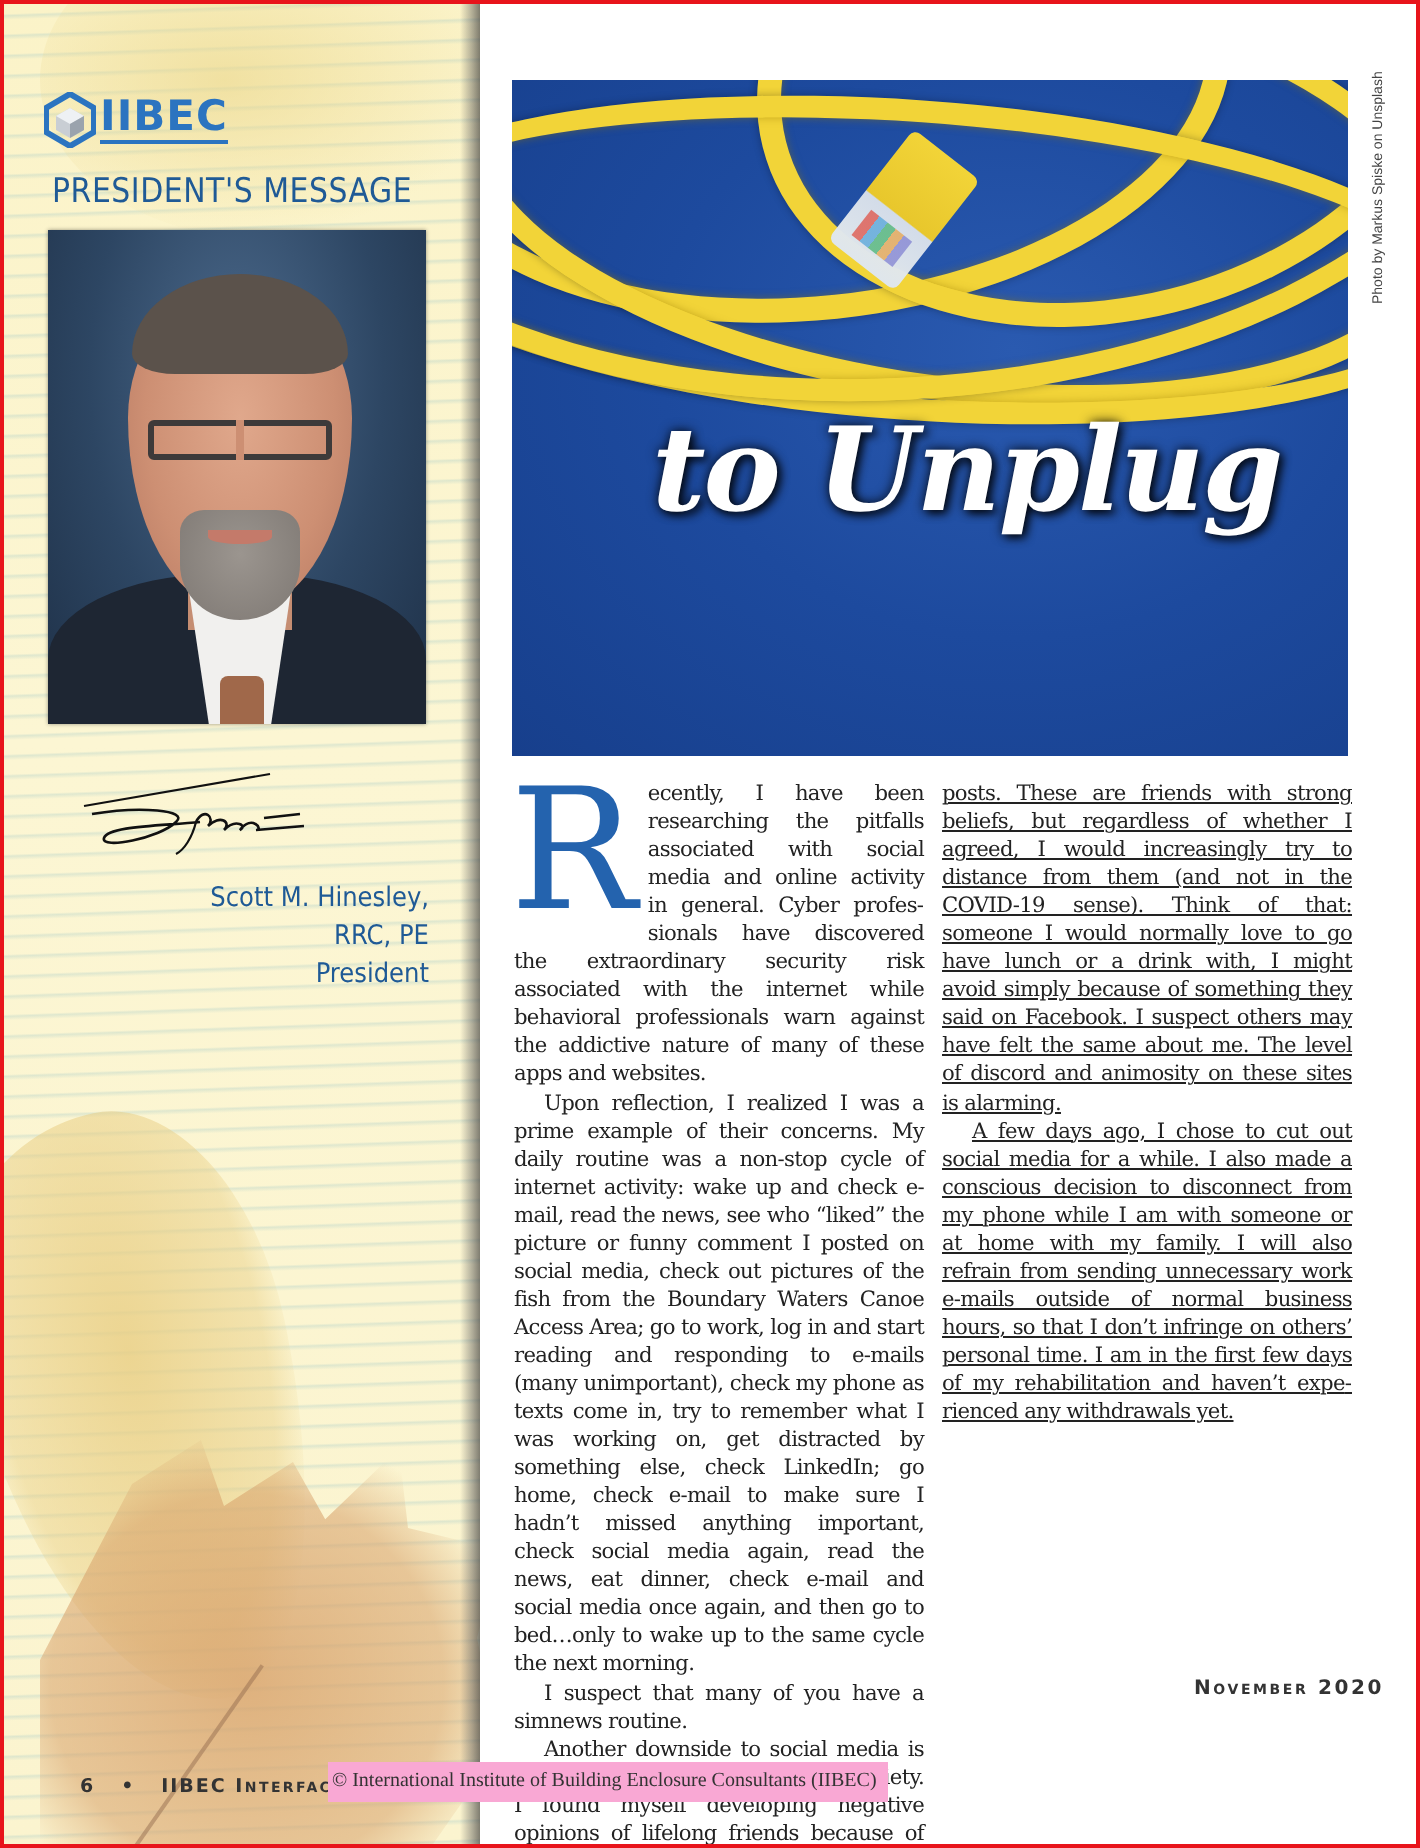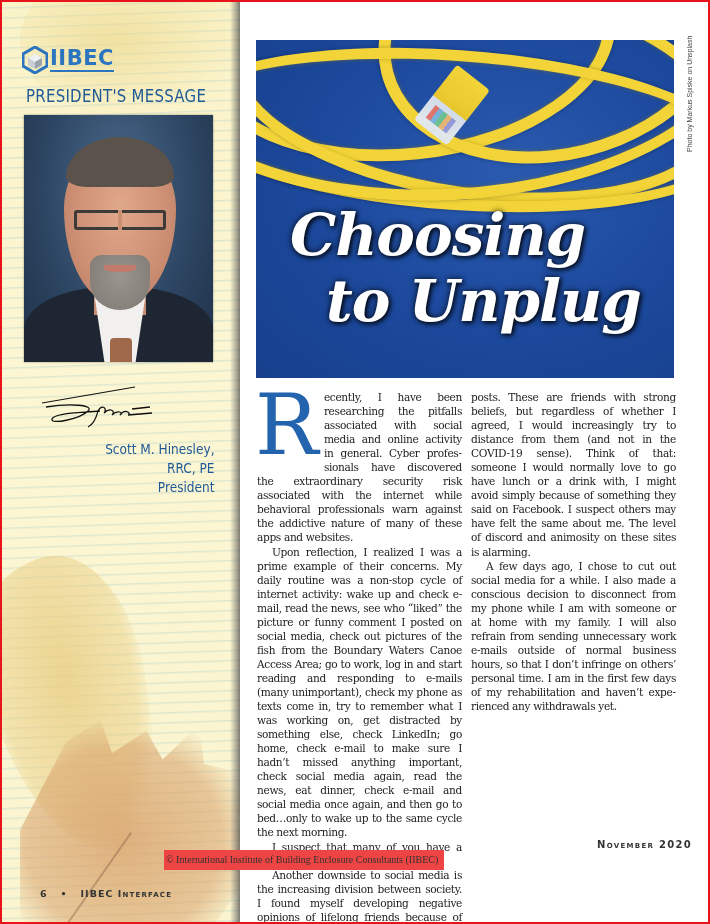--- a/index.html
+++ b/index.html
@@ -151,38 +151,38 @@
     }
 
     
     .col {
       position: absolute; top: 390px; width: 205px;
       font-family: "DejaVu Serif", serif; font-size: 10.6px; line-height: 14.05px; color: #222;
       text-align: justify; hyphens: manual;
       letter-spacing: -0.35px;
     }
     .col1 { left: 257px; }
-    .col2 { left: 471px; }
+    .col2 { left: 471px; text-decoration: underline; }
     .col p { text-indent: 15px; }
     .col p.first { text-indent: 0; }
     .dropcap {
       float: left; font-family: "DejaVu Serif", serif; color: #2463ae; font-size: 84px;
       line-height: 66px; height: 70px; margin: 2px 6px 0 -2px; font-weight: normal;
     }
 
     
     .footer-left {
       position: absolute; left: 40px; top: 888px; z-index: 3; white-space: nowrap;
       font-family: "DejaVu Sans", sans-serif; font-weight: bold; color: #333; font-size: 9.5px;
       letter-spacing: 1px;
     }
     .footer-left .small-caps { font-variant: small-caps; font-size: 9.5px; letter-spacing: 1.2px; }
     .copyright {
-      position: absolute; left: 164px; top: 850px; height: 20px; padding: 4px 6px 0 2px;
-      background: #ef4444; z-index: 3; white-space: nowrap;
+      position: absolute; left: 164px; top: 881px; height: 20px; padding: 4px 6px 0 2px;
+      background: #f9a8d4; z-index: 3; white-space: nowrap;
       font-family: "Liberation Serif", serif; font-size: 10px; color: #333;
     }
     .issue-date {
       position: absolute; left: 597px; top: 839px; z-index: 3; white-space: nowrap;
       font-family: "DejaVu Sans", sans-serif; font-weight: bold; color: #333; font-size: 10px;
       font-variant: small-caps; letter-spacing: 1.3px;
     }
   </style>
 </head>
 <body>
@@ -238,21 +238,20 @@
 </aside>
 
 <div class="hero">
   <div class="cable" style="left:-60px; top:-120px; width:420px; height:240px; transform:rotate(-6deg);"></div>
   <div class="cable" style="left:-30px; top:-60px; width:500px; height:220px; transform:rotate(8deg);"></div>
   <div class="cable" style="left:120px; top:-140px; width:360px; height:260px; transform:rotate(-14deg);"></div>
   <div class="cable" style="left:-80px; top:10px; width:560px; height:160px; transform:rotate(4deg); border-width:11px;"></div>
   <div class="cable" style="left:-120px; top:-170px; width:620px; height:330px; transform:rotate(-3deg); border-width:11px;"></div>
   <div class="plug"></div>
   <div class="hero-title">
-    <span class="line1">Choosing</span>
     <span class="line2">to Unplug</span>
   </div>
 </div>
 
 <div class="photo-credit">
   <span>Photo by Markus Spiske on Unsplash</span>
 </div>
 
 <div class="col col1">
   <p class="first"><span class="dropcap">R</span><span>ecently, I have been research­ing the pitfalls associated with social media and online activ­ity in general. Cyber profes­sionals have discovered the extraordinary security risk associated with the internet while behavior­al professionals warn against the addictive nature of many of these apps and websites.</span></p>

